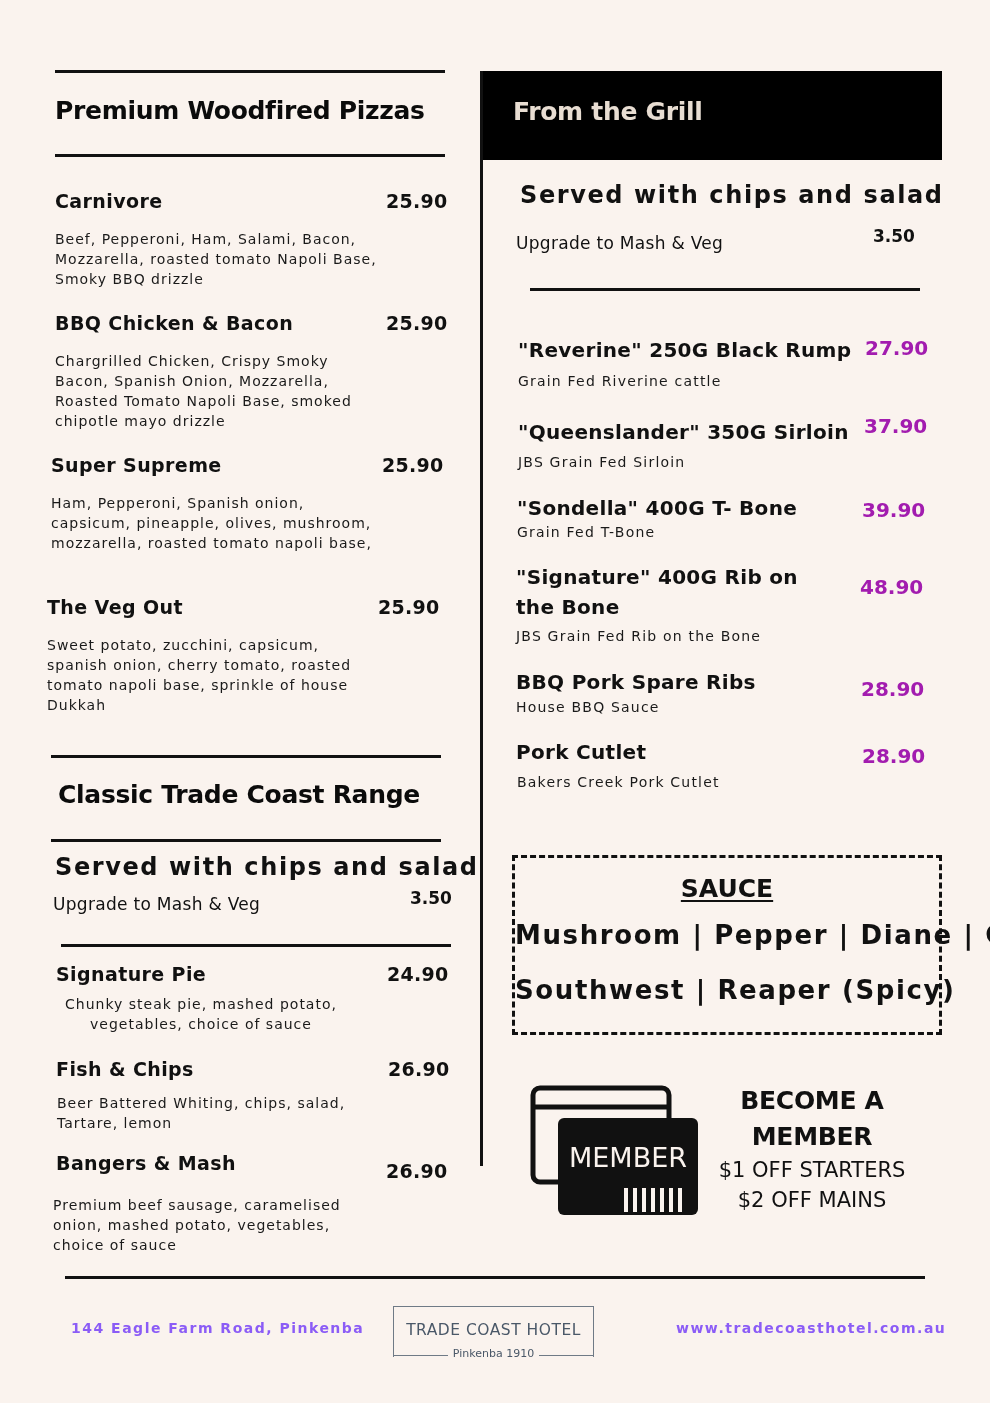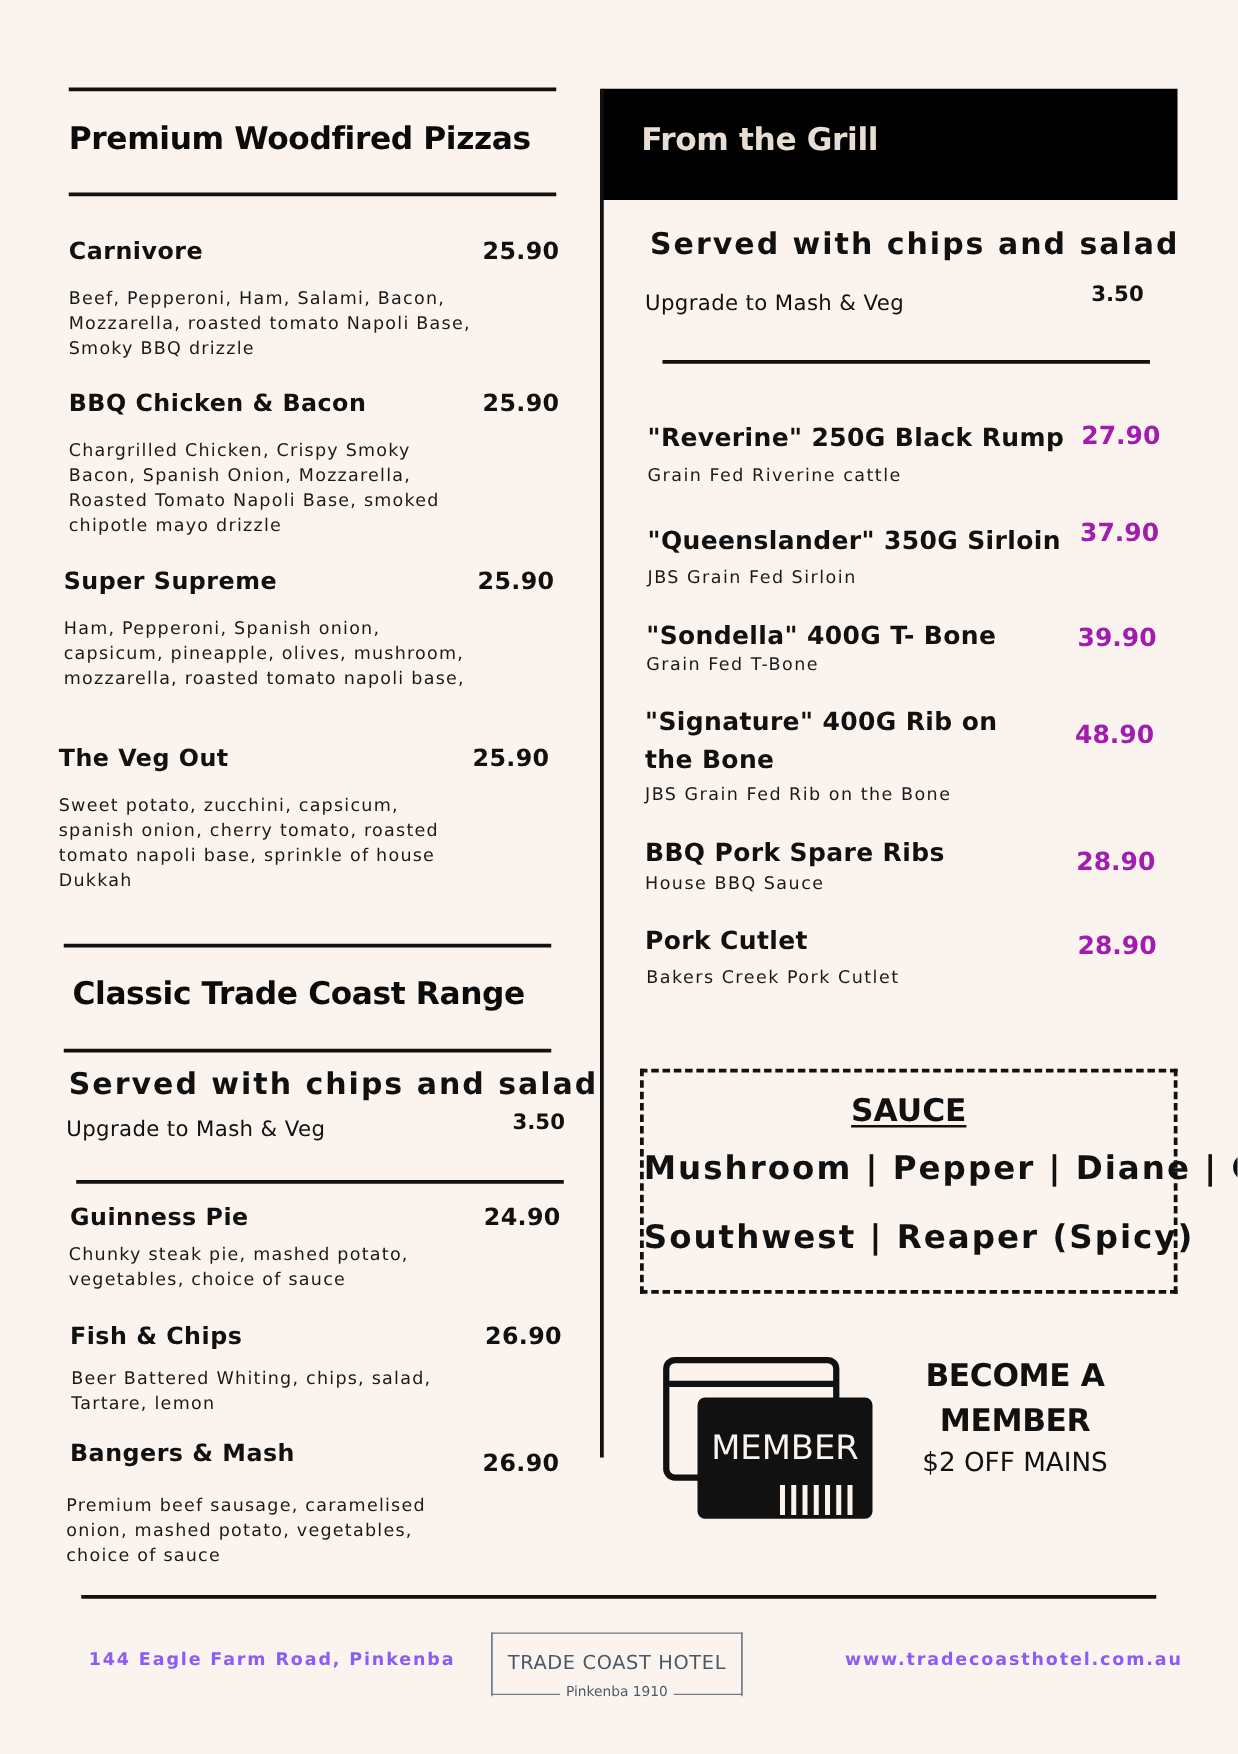--- a/index.html
+++ b/index.html
@@ -74,23 +74,23 @@
 <div class="rule" style="left:51px; top:755px; width:390px;"></div>
 <div class="section-title" style="left:58px; top:780px;">Classic Trade Coast Range</div>
 <div class="rule" style="left:51px; top:839px; width:390px;"></div>
 
 <div class="served" style="left:55px; top:853px; width:400px;">Served with chips and salad</div>
 <div class="upgrade-label" style="left:53px; top:894px;">Upgrade to Mash &amp; Veg</div>
 <div class="upgrade-price" style="left:410px; top:888px;">3.50</div>
 <div class="rule" style="left:61px; top:944px; width:390px;"></div>
 
 <div>
-  <div class="item-name" style="left:56px; top:963px;">Guinness Pie</div>
+  <div class="item-name" style="left:56px; top:963px;">Signature Pie</div>
   <div class="item-price" style="left:387px; top:963px;">24.90</div>
-  <div class="item-desc" style="left:55px; top:994px; width:320px;">Chunky steak pie, mashed potato, vegetables, choice of sauce</div>
+  <div class="item-desc" style="left:41px; top:994px; width:320px;text-align:center;">Chunky steak pie, mashed potato, vegetables, choice of sauce</div>
 </div>
 
 <div>
   <div class="item-name" style="left:56px; top:1058px;">Fish &amp; Chips</div>
   <div class="item-price" style="left:388px; top:1058px;">26.90</div>
   <div class="item-desc" style="left:57px; top:1093px; width:320px;">Beer Battered Whiting, chips, salad, Tartare, lemon</div>
 </div>
 
 <div>
   <div class="item-name" style="left:56px; top:1152px;">Bangers &amp; Mash</div>
@@ -168,20 +168,21 @@
       <rect x="130" y="103" width="4" height="24"></rect>
       <rect x="139" y="103" width="4" height="24"></rect>
       <rect x="148" y="103" width="4" height="24"></rect>
     </g>
   </svg>
 </div>
 
 <div class="member-text" style="top:1083px;">
   <div class="member-head">BECOME A</div>
   <div class="member-head">MEMBER</div>
+  <div class="member-perk">$1 OFF STARTERS</div>
   <div class="member-perk">$2 OFF MAINS</div>
 </div>
 
 <div class="rule" style="left:65px; top:1276px; width:860px;"></div>
 
 <div class="footer-text" style="left:71px;">144 Eagle Farm Road, Pinkenba</div>
 
 <div class="logo-box">
   <div class="logo-title">TRADE COAST HOTEL</div>
 </div>

